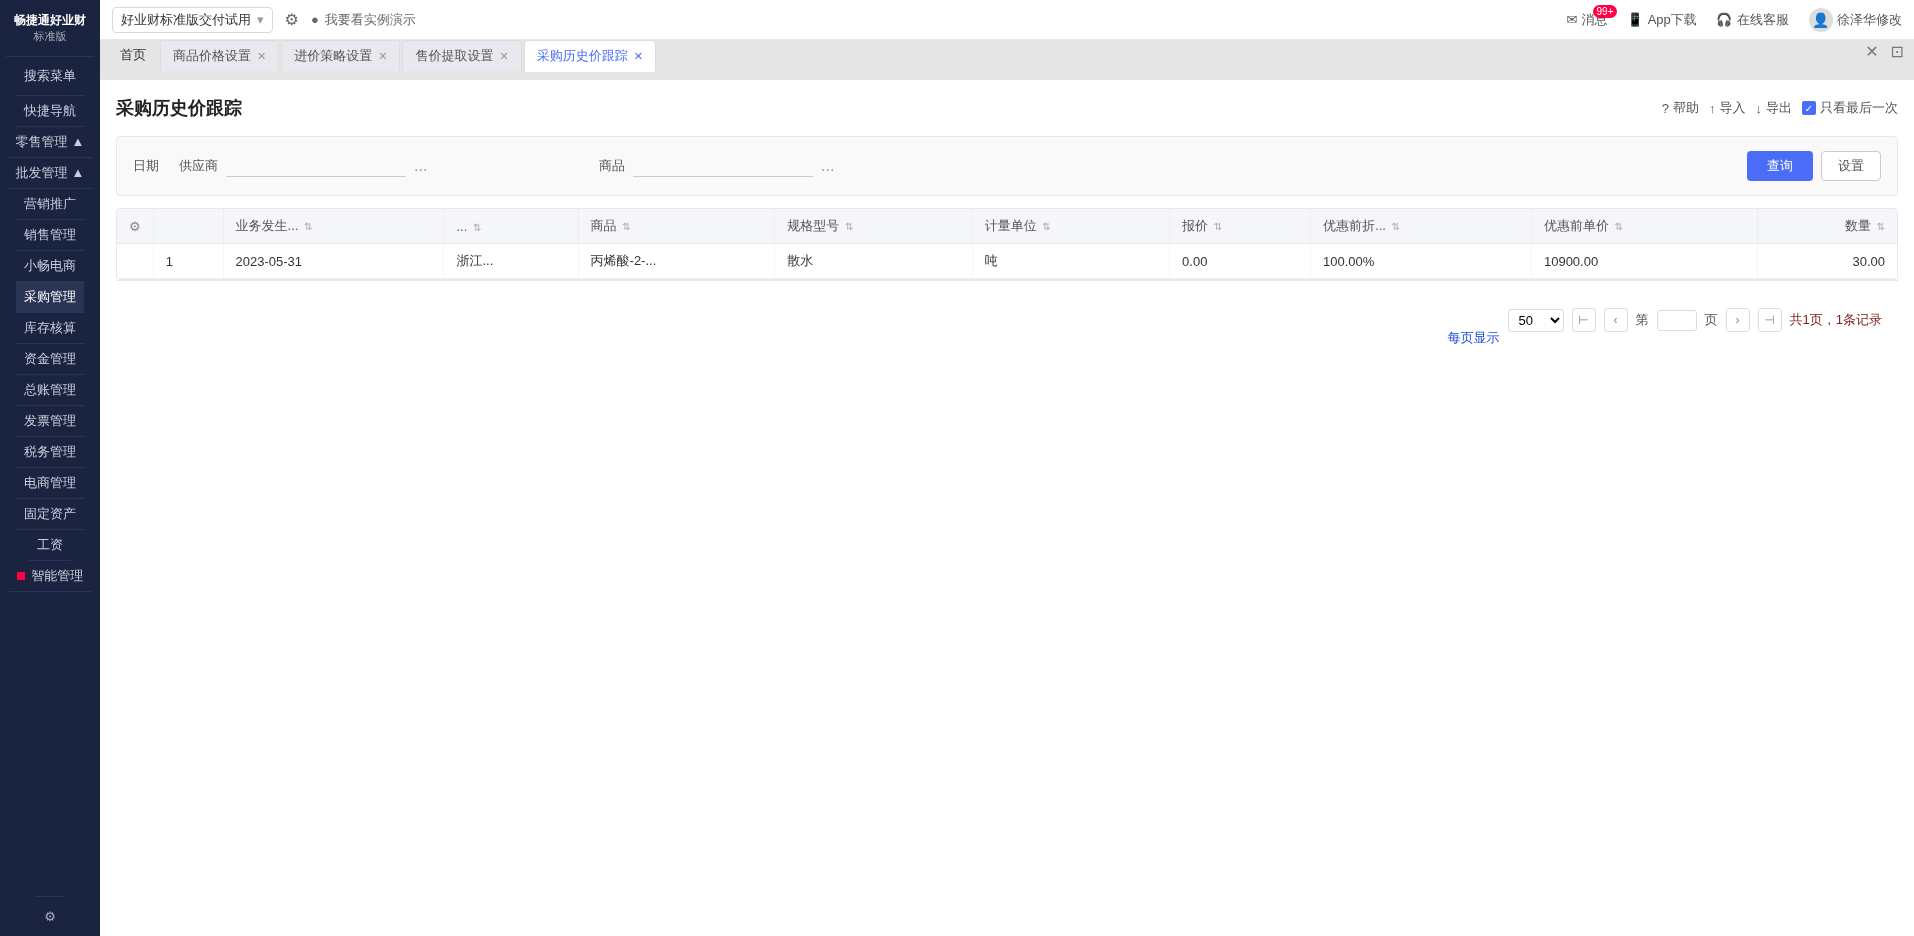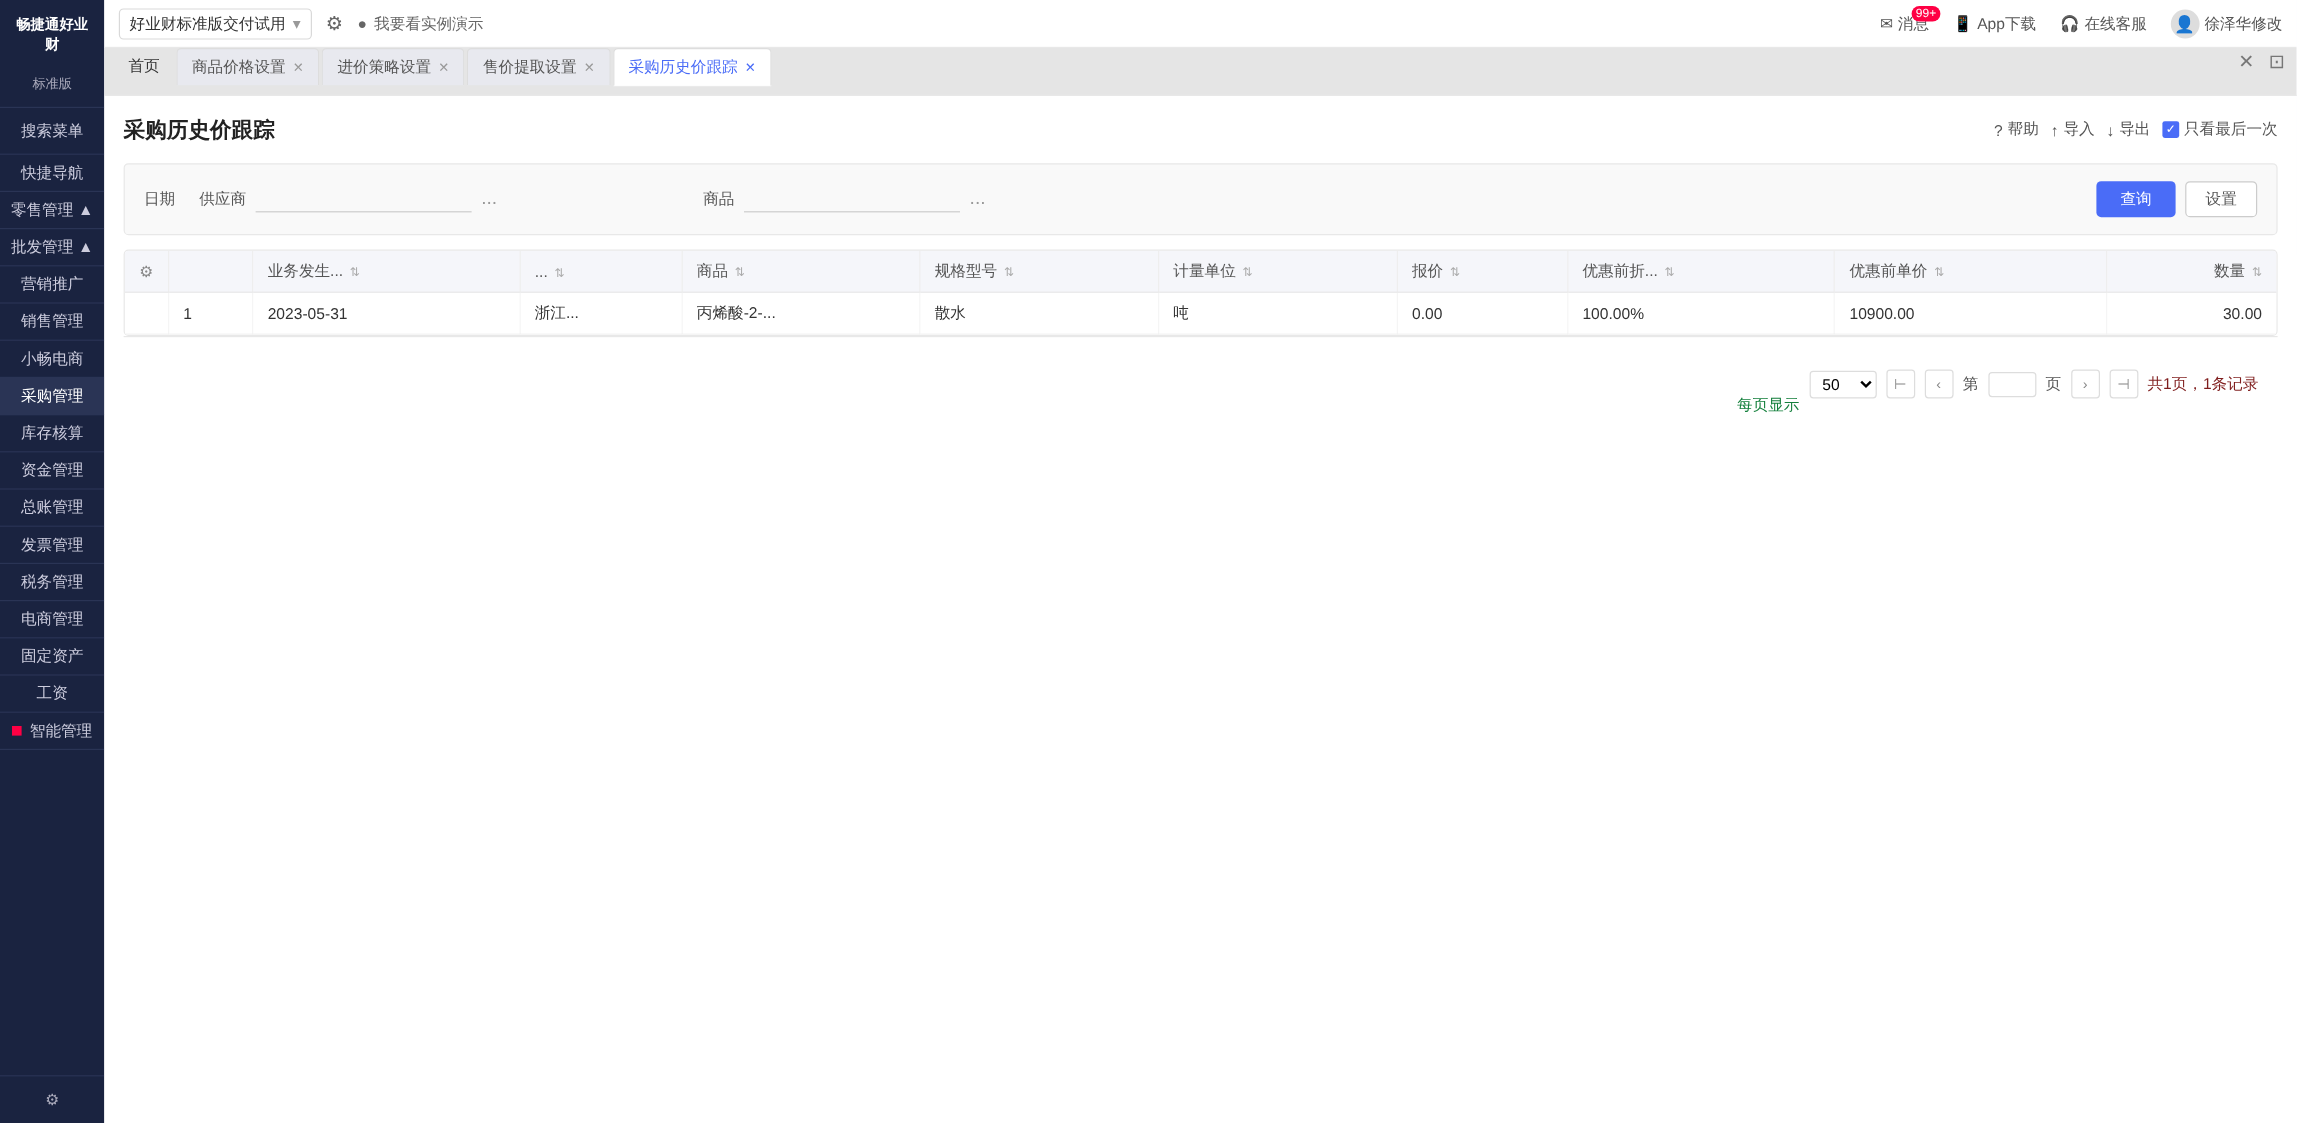--- a/index.html
+++ b/index.html
@@ -1,22 +1,22 @@
 <!DOCTYPE html>
 <html><head>
   <meta charset="utf-8">
   <style>
     * { box-sizing: border-box; margin: 0; padding: 0; }
     body { font-family: "Microsoft YaHei", "PingFang SC", sans-serif; font-size: 13px; background: #f5f6fa; color: #333; display: flex; height: 936px; overflow: hidden; }
 
     
-    .sidebar { width: 87px; background: #1a2340; color: #aab; display: flex; flex-direction: column; flex-shrink: 0; height: 100%; overflow-y: auto; }
+    .sidebar { width: 100px; background: #1a2340; color: #aab; display: flex; flex-direction: column; flex-shrink: 0; height: 100%; overflow-y: auto; align-items: center; }
     .sidebar-logo { padding: 12px 8px; border-bottom: 1px solid #2a3455; text-align: center; }
     .sidebar-logo .logo-text { color: #fff; font-size: 12px; font-weight: bold; line-height: 1.4; }
-    .sidebar-logo .logo-sub { color: #aab; font-size: 11px; margin-top: 16px; }
+    .sidebar-logo .logo-sub { color: #aab; font-size: 11px; }
     .sidebar-search { padding: 10px 8px; text-align: center; border-bottom: 1px solid #2a3455; }
     .sidebar-search span { color: #ccd; font-size: 13px; cursor: pointer; }
     .sidebar-nav-item { padding: 6px 8px; text-align: center; cursor: pointer; color: #ccd; font-size: 13px; border-bottom: 1px solid #2a3455; }
     .sidebar-nav-item.active { color: #fff; background: #2a3455; }
     .sidebar-nav-item.has-sub { display: flex; align-items: center; justify-content: center; gap: 4px; }
     .sidebar-settings { margin-top: auto; padding: 12px 8px; text-align: center; border-top: 1px solid #2a3455; cursor: pointer; color: #aab; }
     .dot-indicator { display: inline-block; width: 8px; height: 8px; background: #f04; border-radius: 50; margin-right: 3px; vertical-align: middle; }
 
     
     .main-area { flex: 1; display: flex; flex-direction: column; overflow: hidden; background: #fff; }
@@ -78,21 +78,21 @@
     thead th:last-child { border-right: none; }
     tbody tr { background: #fff; }
     tbody td { padding: 8px 12px; border-bottom: 1px solid #f0f0f0; color: #333; border-right: 1px solid #f5f5f5; }
     tbody td:last-child { border-right: none; }
     .col-settings { width: 36px; text-align: center; }
     .settings-gear { cursor: pointer; color: #888; }
     .sort-icon { font-size: 10px; color: #aaa; margin-left: 2px; }
 
     
     .pagination { display: flex; align-items: center; justify-content: flex-end; padding: 12px 16px; gap: 8px; border-top: 1px solid #e8e8e8; background: #fff; font-size: 13px; color: #555; }
-    .pag-label { color: #15803d; margin-top: 36px; }
+    .pag-label { color: #1d4ed8; margin-top: 36px; }
     .pag-select { border: 1px solid #ddd; border-radius: 3px; padding: 2px 6px; font-size: 13px; background: #fff; cursor: pointer; }
     .pag-btn { width: 24px; height: 24px; border: 1px solid #ddd; border-radius: 3px; background: #fff; cursor: pointer; display: flex; align-items: center; justify-content: center; color: #888; font-size: 12px; }
     .pag-input { width: 40px; border: 1px solid #ddd; border-radius: 3px; padding: 2px 4px; text-align: center; font-size: 13px; }
     .pag-page-text { color: #555; }
     .pag-total { color: #7f1d1d; }
   </style>
 </head>
 <body>
 
 <div class="sidebar">

